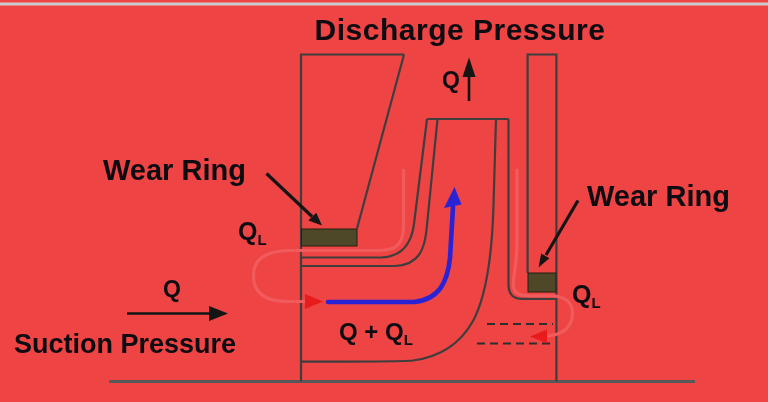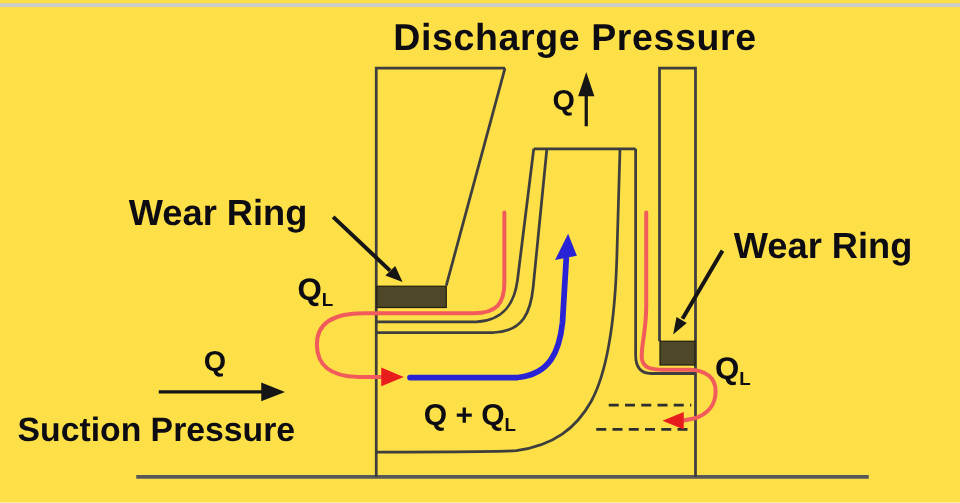--- a/index.html
+++ b/index.html
@@ -1,16 +1,16 @@
 <!DOCTYPE html>
 <html style="--structure-color: #3e3e3e; --baseline-color: #585858; --top-border-color: #cbcbcb; --wear-ring-color: #4e4728; --leakage-color: #f15b5b; --leakage-arrowhead-color: #e81c1c; --main-flow-color: #2a23d6; --text-color: #0c0c12;"><head>
 <meta charset="utf-8">
 <style>
   html,body{margin:0;padding:0;background:#ffffff;}
-  .stage{position:relative;width:768px;height:402px;background:#fde047;overflow:hidden;}
+  .stage{position:relative;width:768px;height:402px;background:#ef4444;overflow:hidden;}
   svg{display:block;}
   text{font-family:"Liberation Sans",sans-serif;fill:var(--text-color);}
   .t-title{font-size:30px;font-weight:bold;letter-spacing:0.5px;}
   .t-label{font-size:29px;font-weight:600;}
   .t-q{font-size:23px;font-weight:bold;}
   .t-sym{font-size:25px;font-weight:600;}
   .t-sub{font-size:15px;font-weight:600;}
   .struct{stroke:var(--structure-color);stroke-width:2.2;fill:none;}
   .dashed{stroke:#2e2e2e;stroke-width:2.2;fill:none;stroke-dasharray:8 5;}
   .baseline{stroke:var(--baseline-color);stroke-width:3;fill:none;}

